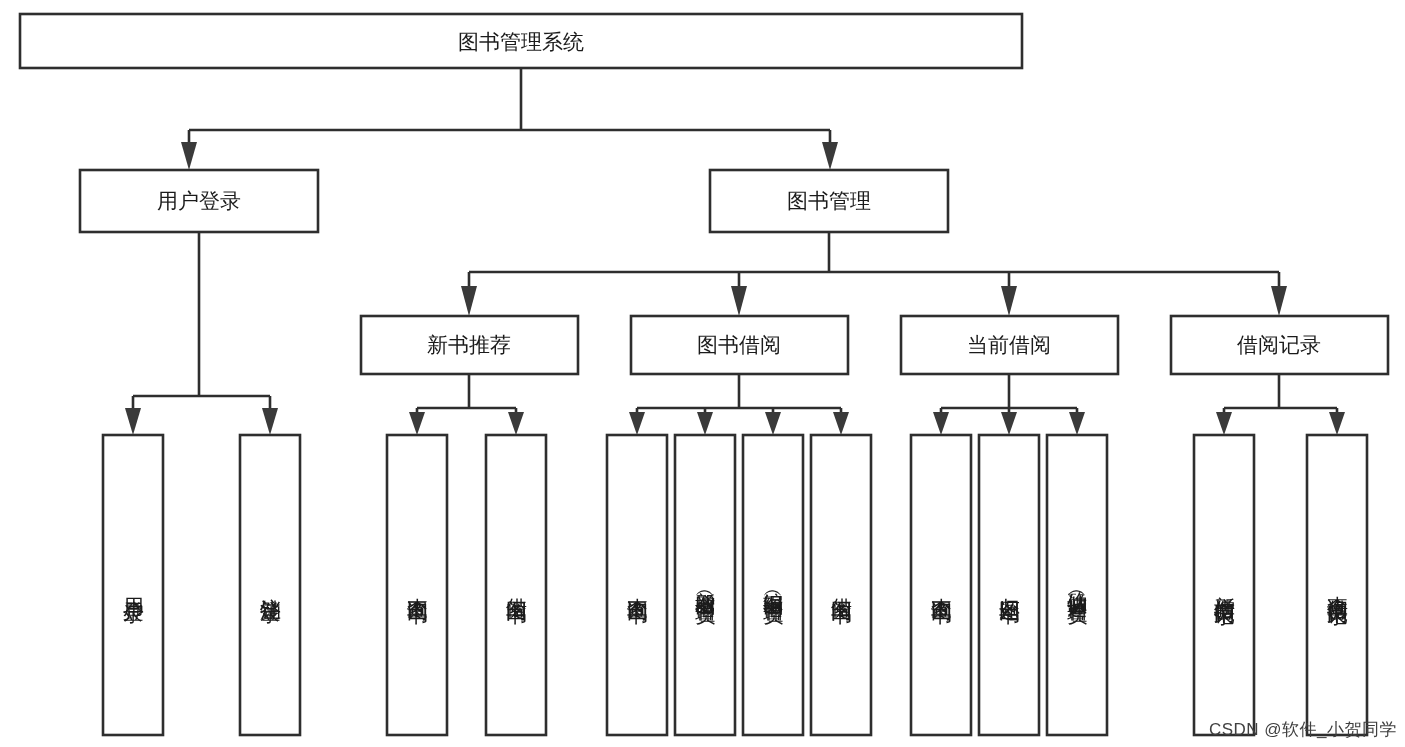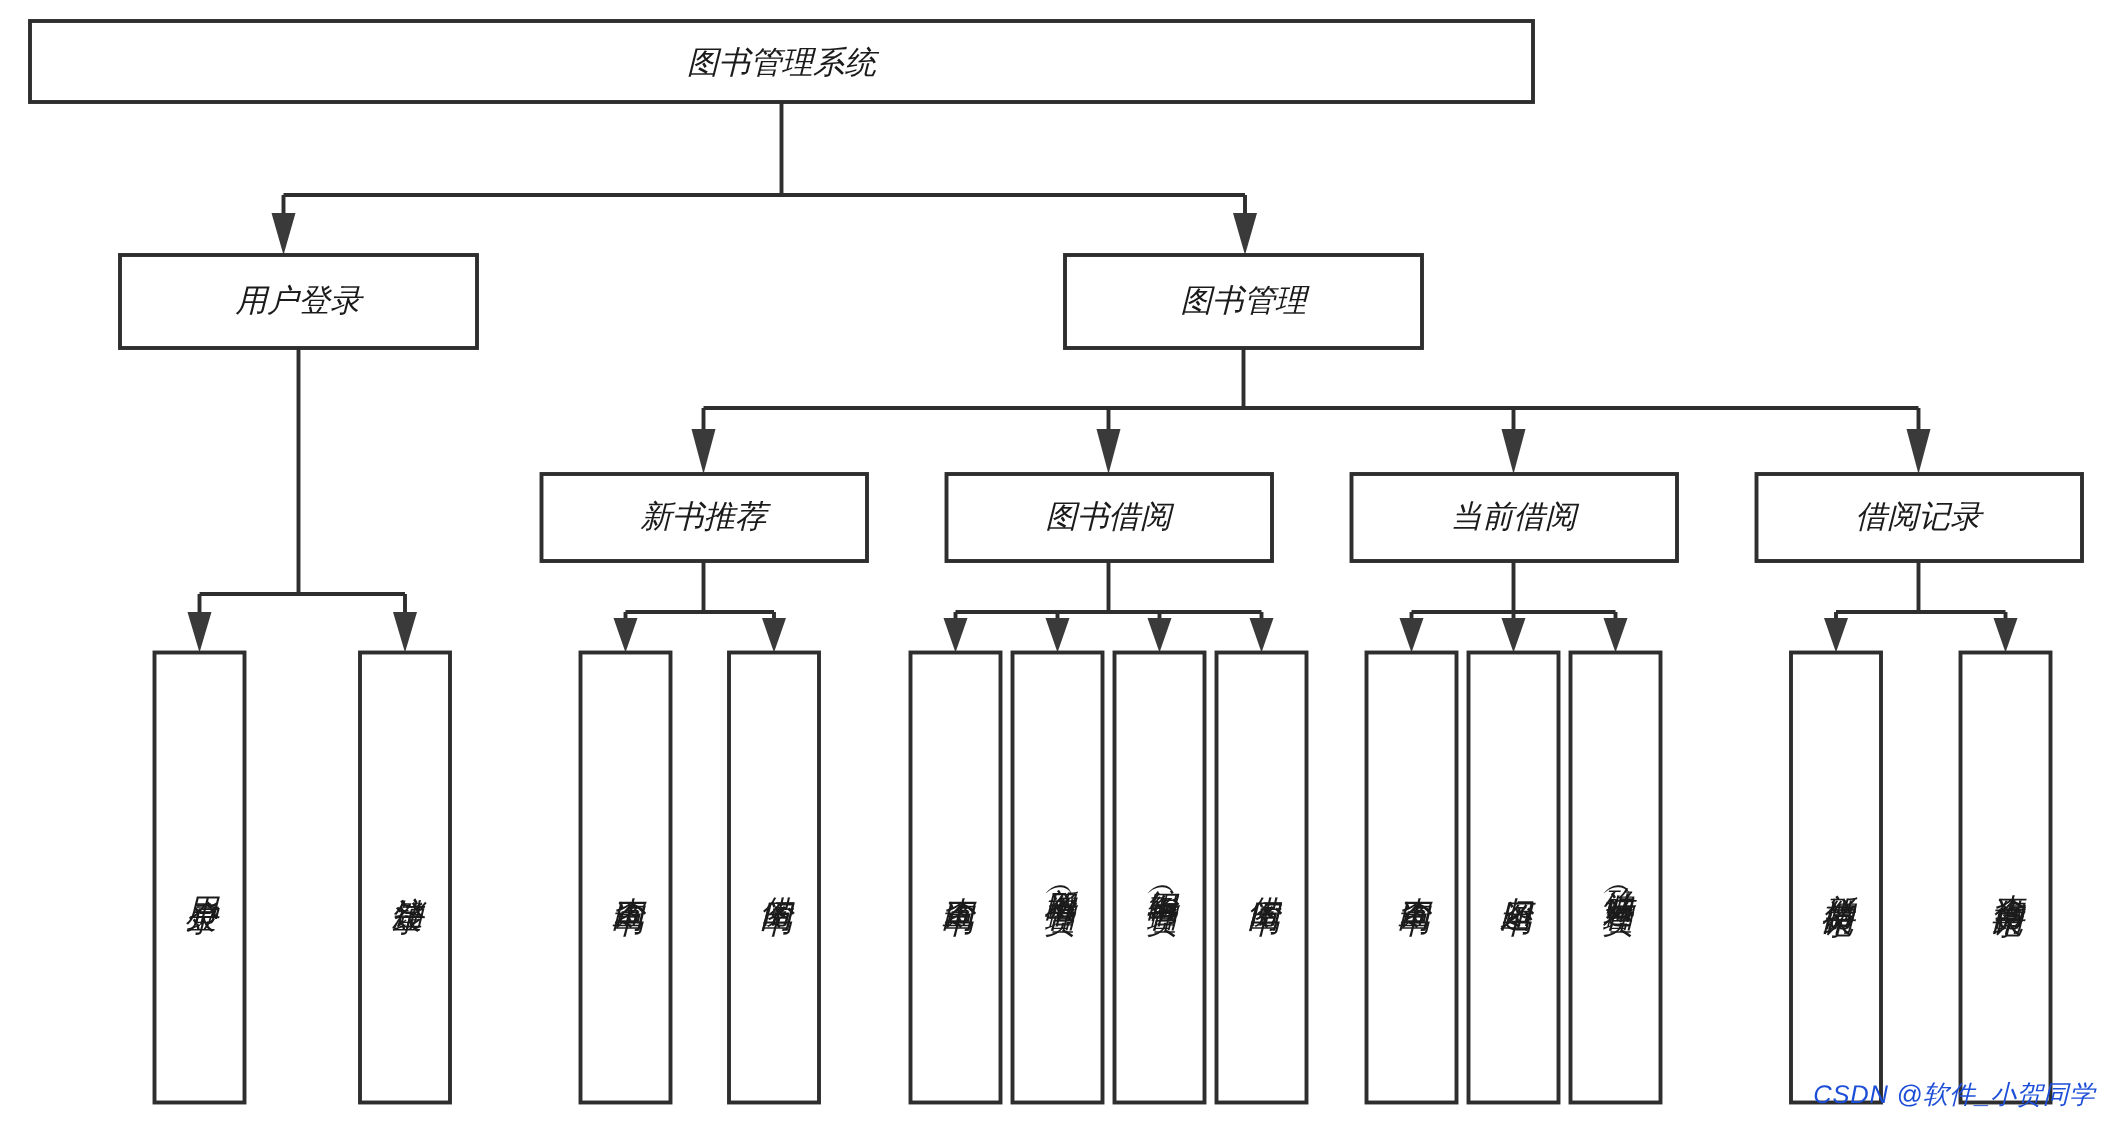--- a/index.html
+++ b/index.html
@@ -9,21 +9,20 @@
   }
   body {
     font-family: "Liberation Sans", "DejaVu Sans", sans-serif;
   }
   #diagram-root {
     position: relative;
     width: 1405px;
     height: 747px;
     background: #ffffff;
     overflow: hidden;
-    font-style: italic;
   }
   svg.diagram-canvas {
     position: absolute;
     left: 0;
     top: 0;
     width: 1405px;
     height: 747px;
   }
   .node-box {
     fill: #ffffff;
@@ -62,21 +61,21 @@
     text-align: center;
     white-space: nowrap;
     user-select: none;
   }
   .watermark {
     position: absolute;
     right: 8px;
     bottom: 6px;
     font-family: "Liberation Sans", "DejaVu Sans", sans-serif;
     font-size: 17px;
-    color: #1d4ed8;
+    color: #404040;
     letter-spacing: 0.5px;
     user-select: none;
   }
 </style>
 </head>
 <body>
 
 <div id="diagram-root">
 
   <svg class="diagram-canvas" viewBox="0 0 1405 747">

